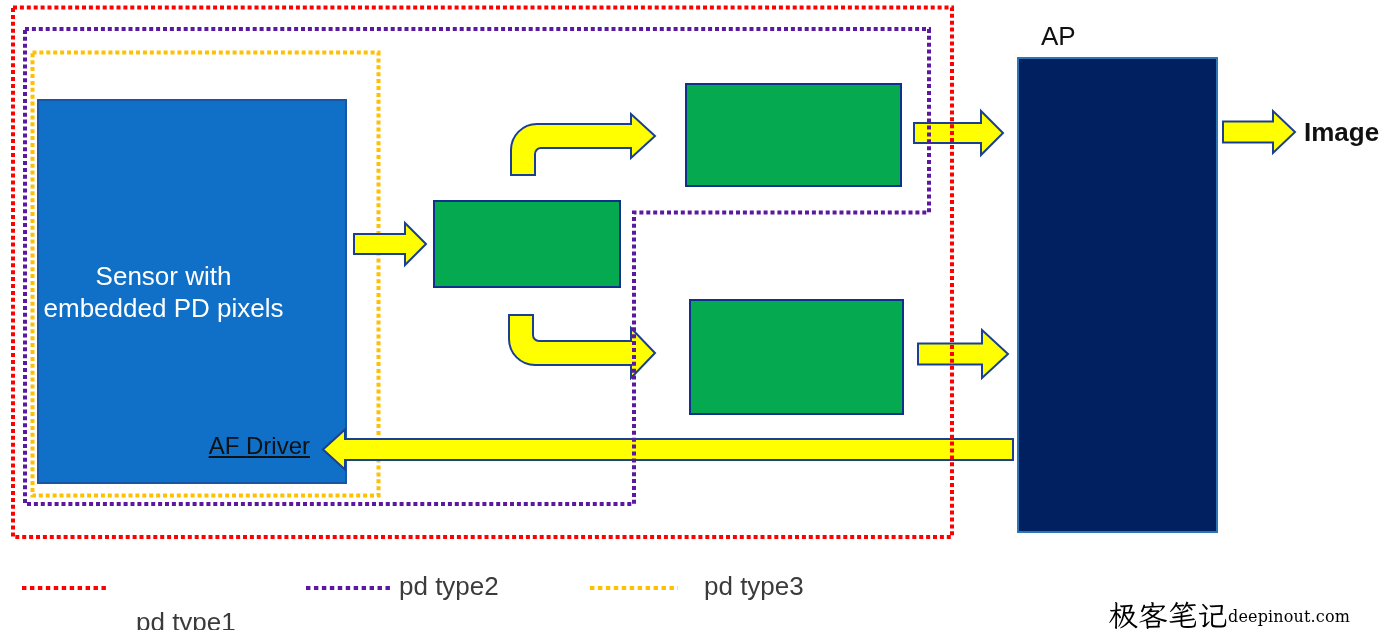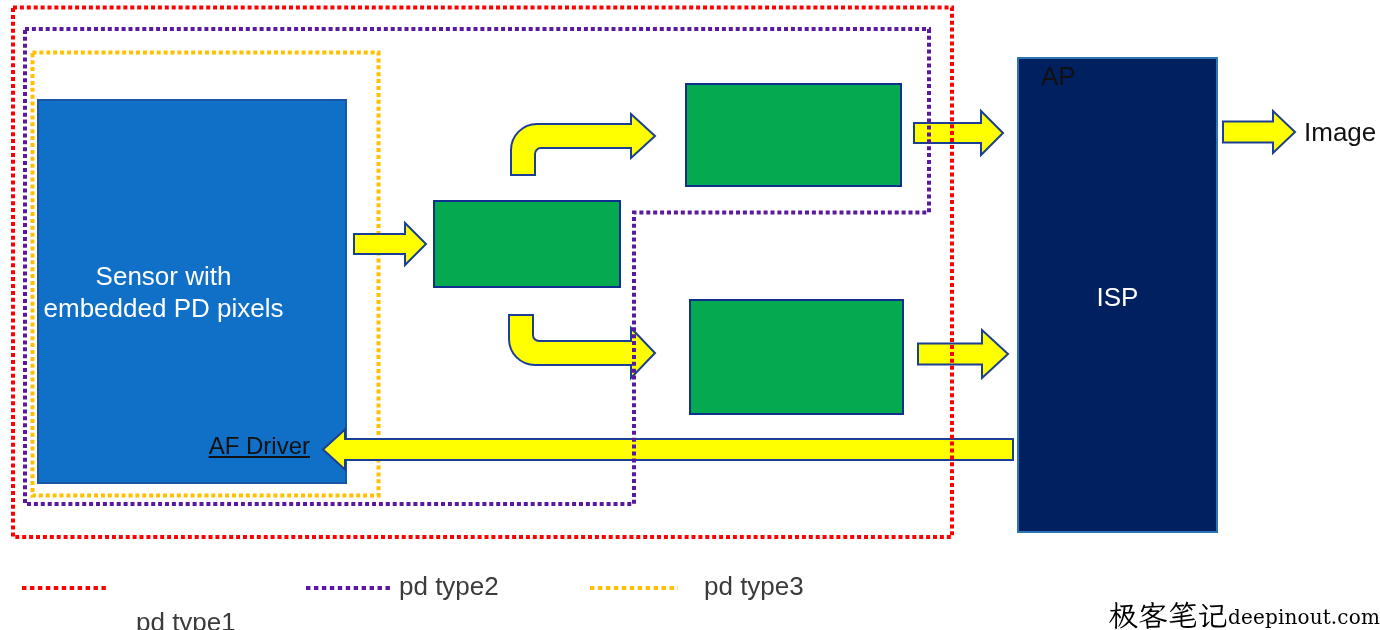--- a/index.html
+++ b/index.html
@@ -22,21 +22,21 @@
   .dotted { fill:none; stroke-width:4; stroke-dasharray:4 2.9; }
   .red-line    { stroke: var(--outline-red, #f00); }
   .purple-line { stroke: var(--outline-purple, #5b18a0); }
   .orange-line { stroke: var(--outline-orange, #ffc000); }
   .arrow { fill: var(--arrow-yellow, #ff0); stroke: var(--arrow-outline, #1b3f94); stroke-width:2; stroke-linejoin:miter; }
   .greenbox { fill: var(--box-green, #05a94f); stroke: var(--box-green-border, #10308e); stroke-width:2; }
   .swatch { fill:none; stroke-width:4; stroke-dasharray:4.4 3.55; }
   .wm { fill:#000; }
   .wm-site {
     position:absolute; font-family:"DejaVu Serif", serif;
-    font-size:20px; line-height:24px; letter-spacing:0.15px; color:#000;
+    font-size:16px; line-height:24px; letter-spacing:0.15px; color:#000;
   }
   .sr-only { position:absolute; width:1px; height:1px; overflow:hidden; clip:rect(0 0 0 0); white-space:nowrap; }
 </style>
 </head>
 <body>
 
 <div class="canvas">
   <svg width="1380" height="630" viewBox="0 0 1380 630">
 
     <rect class="dotted orange-line" x="32.5" y="52.5" width="346" height="443"></rect>
@@ -74,25 +74,24 @@
 
   <div class="boxlabel" style="left:38px; top:100px; width:251px; height:383px; line-height:32px;">
     <div style="width:250px;">Sensor with embedded PD pixels</div>
   </div>
 
   <div class="lbl f24 black" style="left:38px; top:432px; width:272px; text-align:right;">AF Driver</div>
 
 
 
 
-  <div class="lbl f26 black" style="left:1041px; top:22px;margin-top:40px;">AP</div>
+  <div class="lbl f26 black" style="left:1041px; top:22px;">AP</div>
 
-  <div class="lbl f26 white" style="left:1018px; top:283px; width:199px; text-align:center;">ISP</div>
 
-  <div class="lbl f26 black" style="left:1304px; top:118px;">Image</div>
+  <div class="lbl f26 black" style="left:1304px; top:118px;font-weight:bold;">Image</div>
 
   <div class="lbl f26 dark" style="left:136px; top:572px;margin-top:36px;">pd type1</div>
   <div class="lbl f26 dark" style="left:399px; top:572px;">pd type2</div>
   <div class="lbl f26 dark" style="left:704px; top:572px;">pd type3</div>
 
   <span class="sr-only">极客笔记</span>
   <div class="wm-site" style="left:1228px; top:605px;">deepinout.com</div>
 </div>
 
 </body></html>

